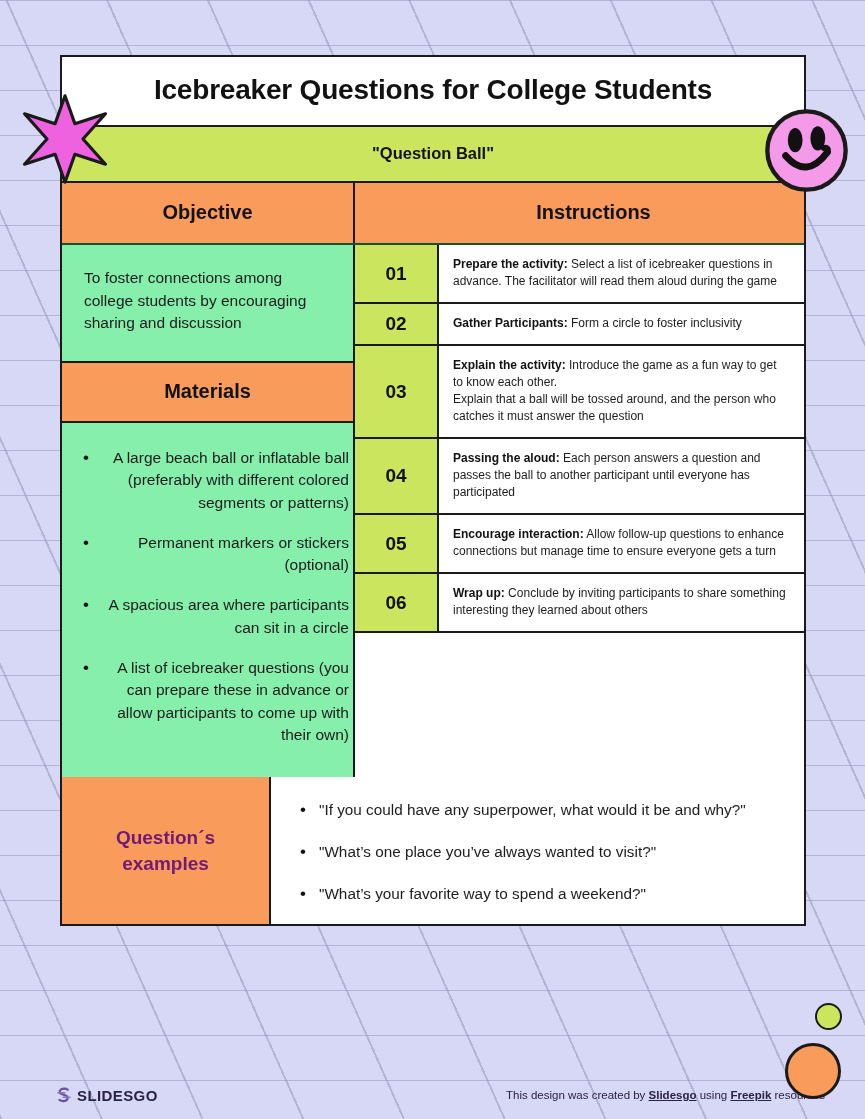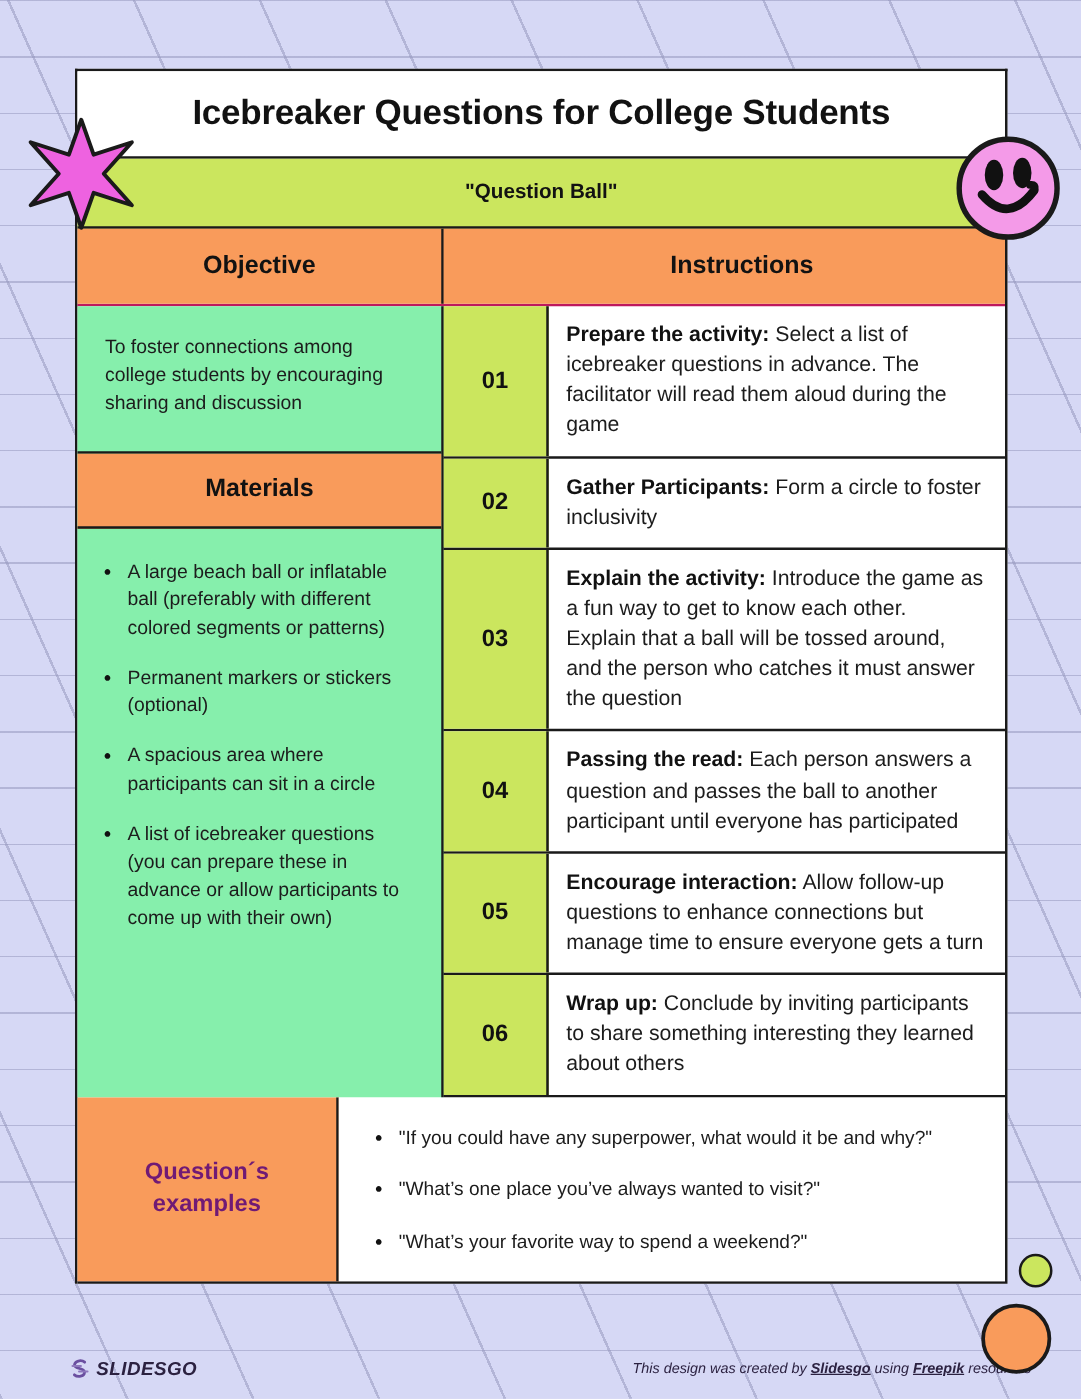--- a/index.html
+++ b/index.html
@@ -72,21 +72,21 @@
     border-bottom: 2px solid #1a1a1a;
     text-align: center;
   }
   #subtitle-text {
     font-size: 16.5px;
     font-weight: bold;
     color: #121212;
   }
 
   
-  #header-row { border-bottom: 2px solid #be185d; }
+  #header-row { border-bottom: 2px solid #14532d; }
   .hdr-cell {
     background: #f99b5b;
     padding: 18px 8px 19px 8px;
     text-align: center;
     font-size: 20px;
     font-weight: bold;
     color: #121212;
   }
   #hdr-objective {
     width: 293px;
@@ -119,22 +119,23 @@
     background: #f99b5b;
     text-align: center;
     padding: 17px 8px 18px 8px;
     font-size: 20px;
     font-weight: bold;
     color: #121212;
     border-bottom: 2px solid #1a1a1a;
   }
 
   #materials-body {
-    padding: 24px 32px 18px 10px;
+    padding: 24px 4px 18px 10px;
     flex: 1;
+    text-align: right;
   }
   #materials-list { list-style: none; }
   #materials-list li {
     position: relative;
     padding-left: 30px;
     margin-bottom: 18px;
     font-size: 15.5px;
     line-height: 1.44;
     color: #1c1c1c;
   }
@@ -166,21 +167,21 @@
     display: flex;
     align-items: center;
     justify-content: center;
     font-size: 19px;
     font-weight: bold;
     color: #111;
   }
   .step-text {
     flex: 1;
     padding: 11px 16px 12px 14px;
-    font-size: 17px;
+    font-size: 12px;
     line-height: 1.42;
     color: #1c1c1c;
     display: flex;
     flex-direction: column;
     justify-content: center;
   }
   .step-text b { font-weight: bold; color: #111; }
   .step-line2 { display: block; }
 
   
@@ -271,21 +272,20 @@
   
   #footer {
     position: absolute;
     left: 0;
     right: 0;
     bottom: 0;
     height: 48px;
     display: flex;
     align-items: center;
     z-index: 4;
-    font-style: italic;
   }
   #footer-logo {
     position: absolute;
     left: 55px;
     display: flex;
     align-items: center;
     gap: 4px;
   }
   #logo-mark { width: 18px; height: 18px; display: block; }
   #logo-text {
@@ -362,21 +362,21 @@
         <div class="step-num">03</div>
         <div class="step-text">
           <span><b>Explain the activity:</b><span> Introduce the game as a fun way to get to know each other.</span></span>
           <span class="step-line2">Explain that a ball will be tossed around, and the person who catches it must answer the question</span>
         </div>
       </div>
 
       <div class="step-row">
         <div class="step-num">04</div>
         <div class="step-text">
-            <span><b>Passing the read:</b><span> Each person answers a question and passes the ball to another participant until everyone has participated</span></span>
+            <span><b>Passing the aloud:</b><span> Each person answers a question and passes the ball to another participant until everyone has participated</span></span>
           </div>
       </div>
 
       <div class="step-row">
         <div class="step-num">05</div>
         <div class="step-text">
             <span><b>Encourage interaction:</b><span> Allow follow-up questions to enhance connections but manage time to ensure everyone gets a turn</span></span>
           </div>
       </div>
 

